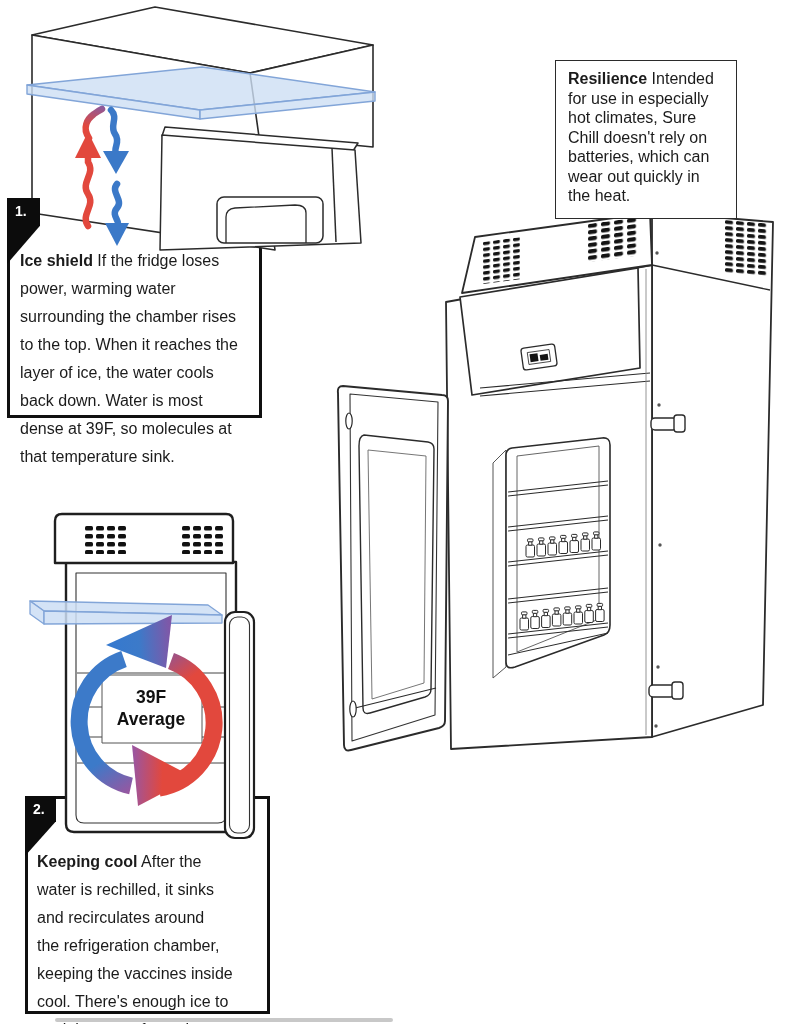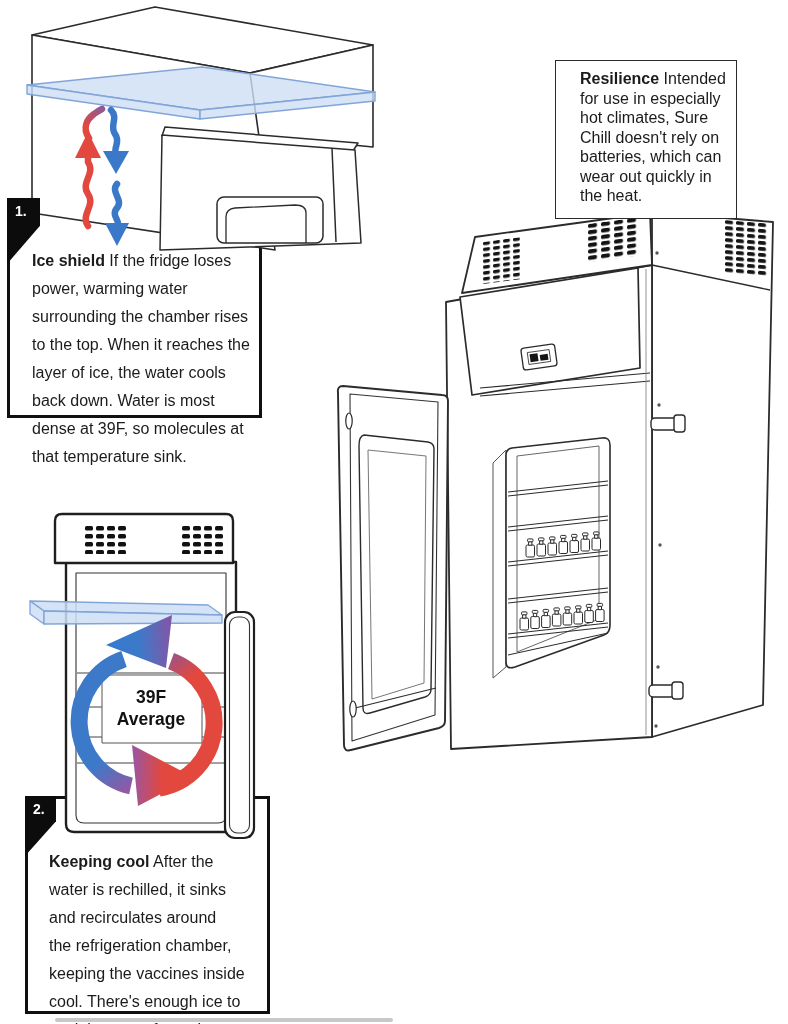--- a/index.html
+++ b/index.html
@@ -1,19 +1,19 @@
 <!DOCTYPE html>
 <html><head>
 <meta charset="utf-8">
 <style>
   html,body{margin:0;padding:0;background:#fff;}
   .stage{position:relative;width:788px;height:1024px;background:#fff;overflow:hidden;
          font-family:"Liberation Sans",sans-serif;color:#1b1b1b;}
   .stage *{box-sizing:border-box;}
-  .callout{position:absolute;background:#fff;padding-left:12px;}
+  .callout{position:absolute;background:#fff;}
   .callout p{margin:0;font-size:16px;line-height:28px;}
   .cap-lead{font-weight:bold;}
   .cap-body{white-space:pre-line;}
   #box1{left:7px;top:198px;width:255px;height:220px;border:3px solid #101010;z-index:1;}
   #box1 p{margin:46px 5px 0 10px;}
   #box2{left:25px;top:796px;width:245px;height:218px;border:3px solid #101010;z-index:1;}
   #box2 p{margin:49px 5px 0 9px;}
   #resilience{left:555px;top:60px;width:182px;height:159px;border:1.5px solid #2b2b2b;z-index:5;}
   #resilience p{margin:8px 6px 0 12px;line-height:19.5px;}
   .svg-ill{position:absolute;z-index:2;}

